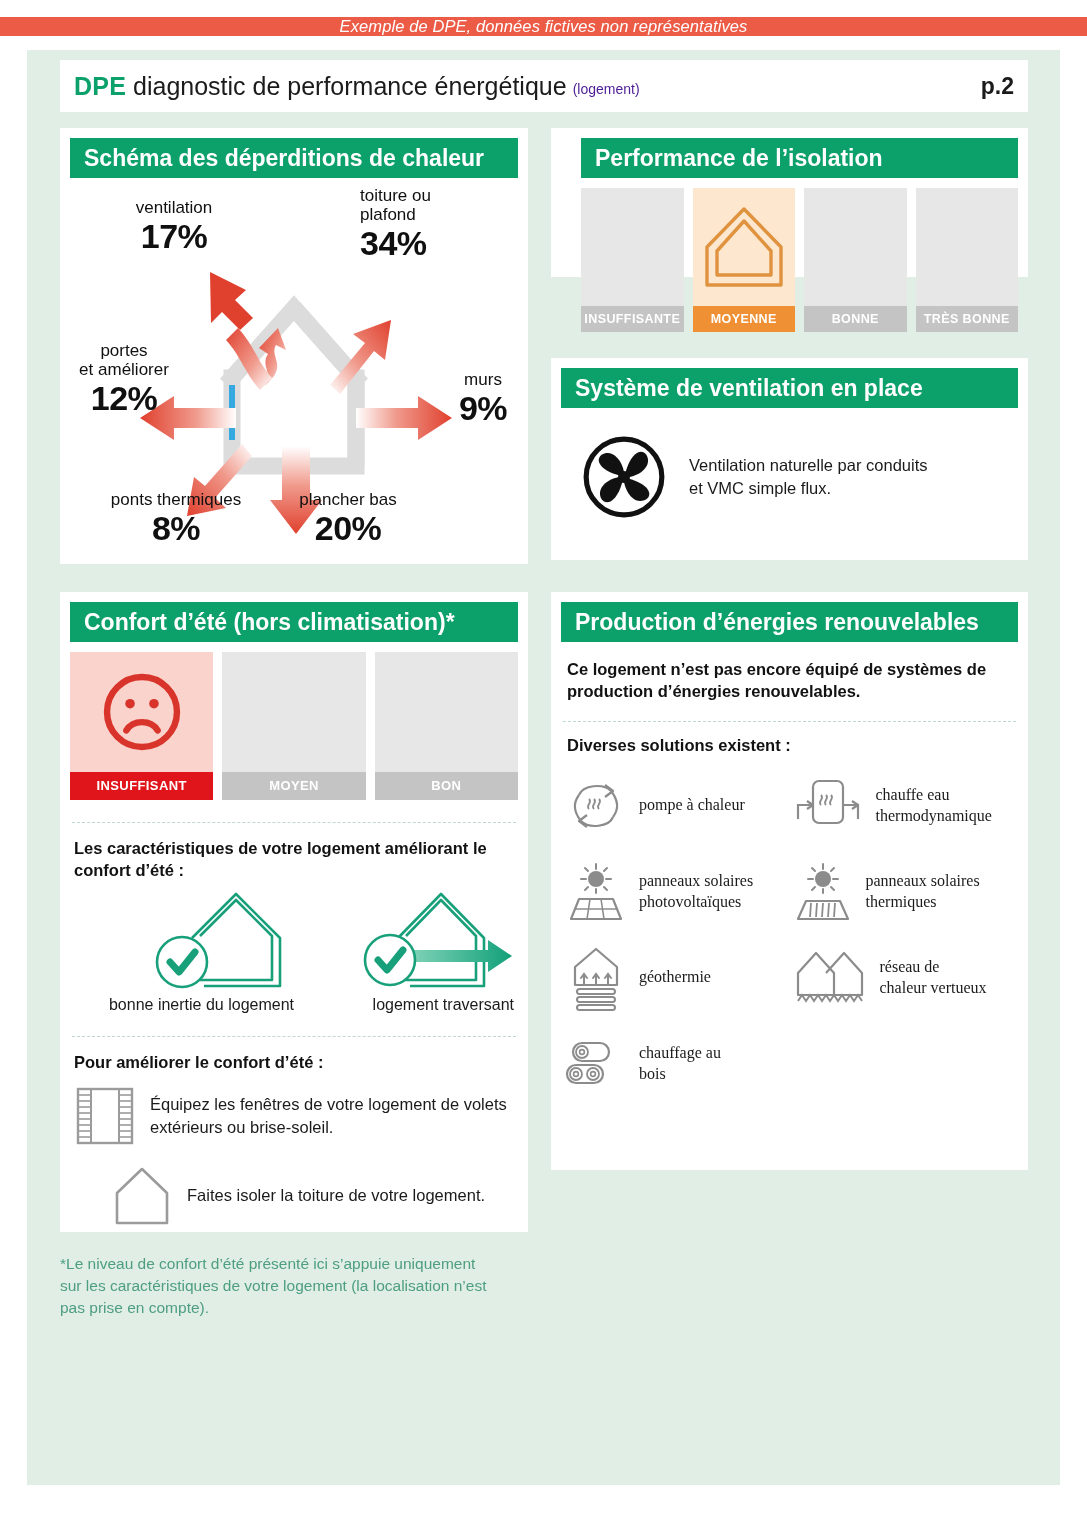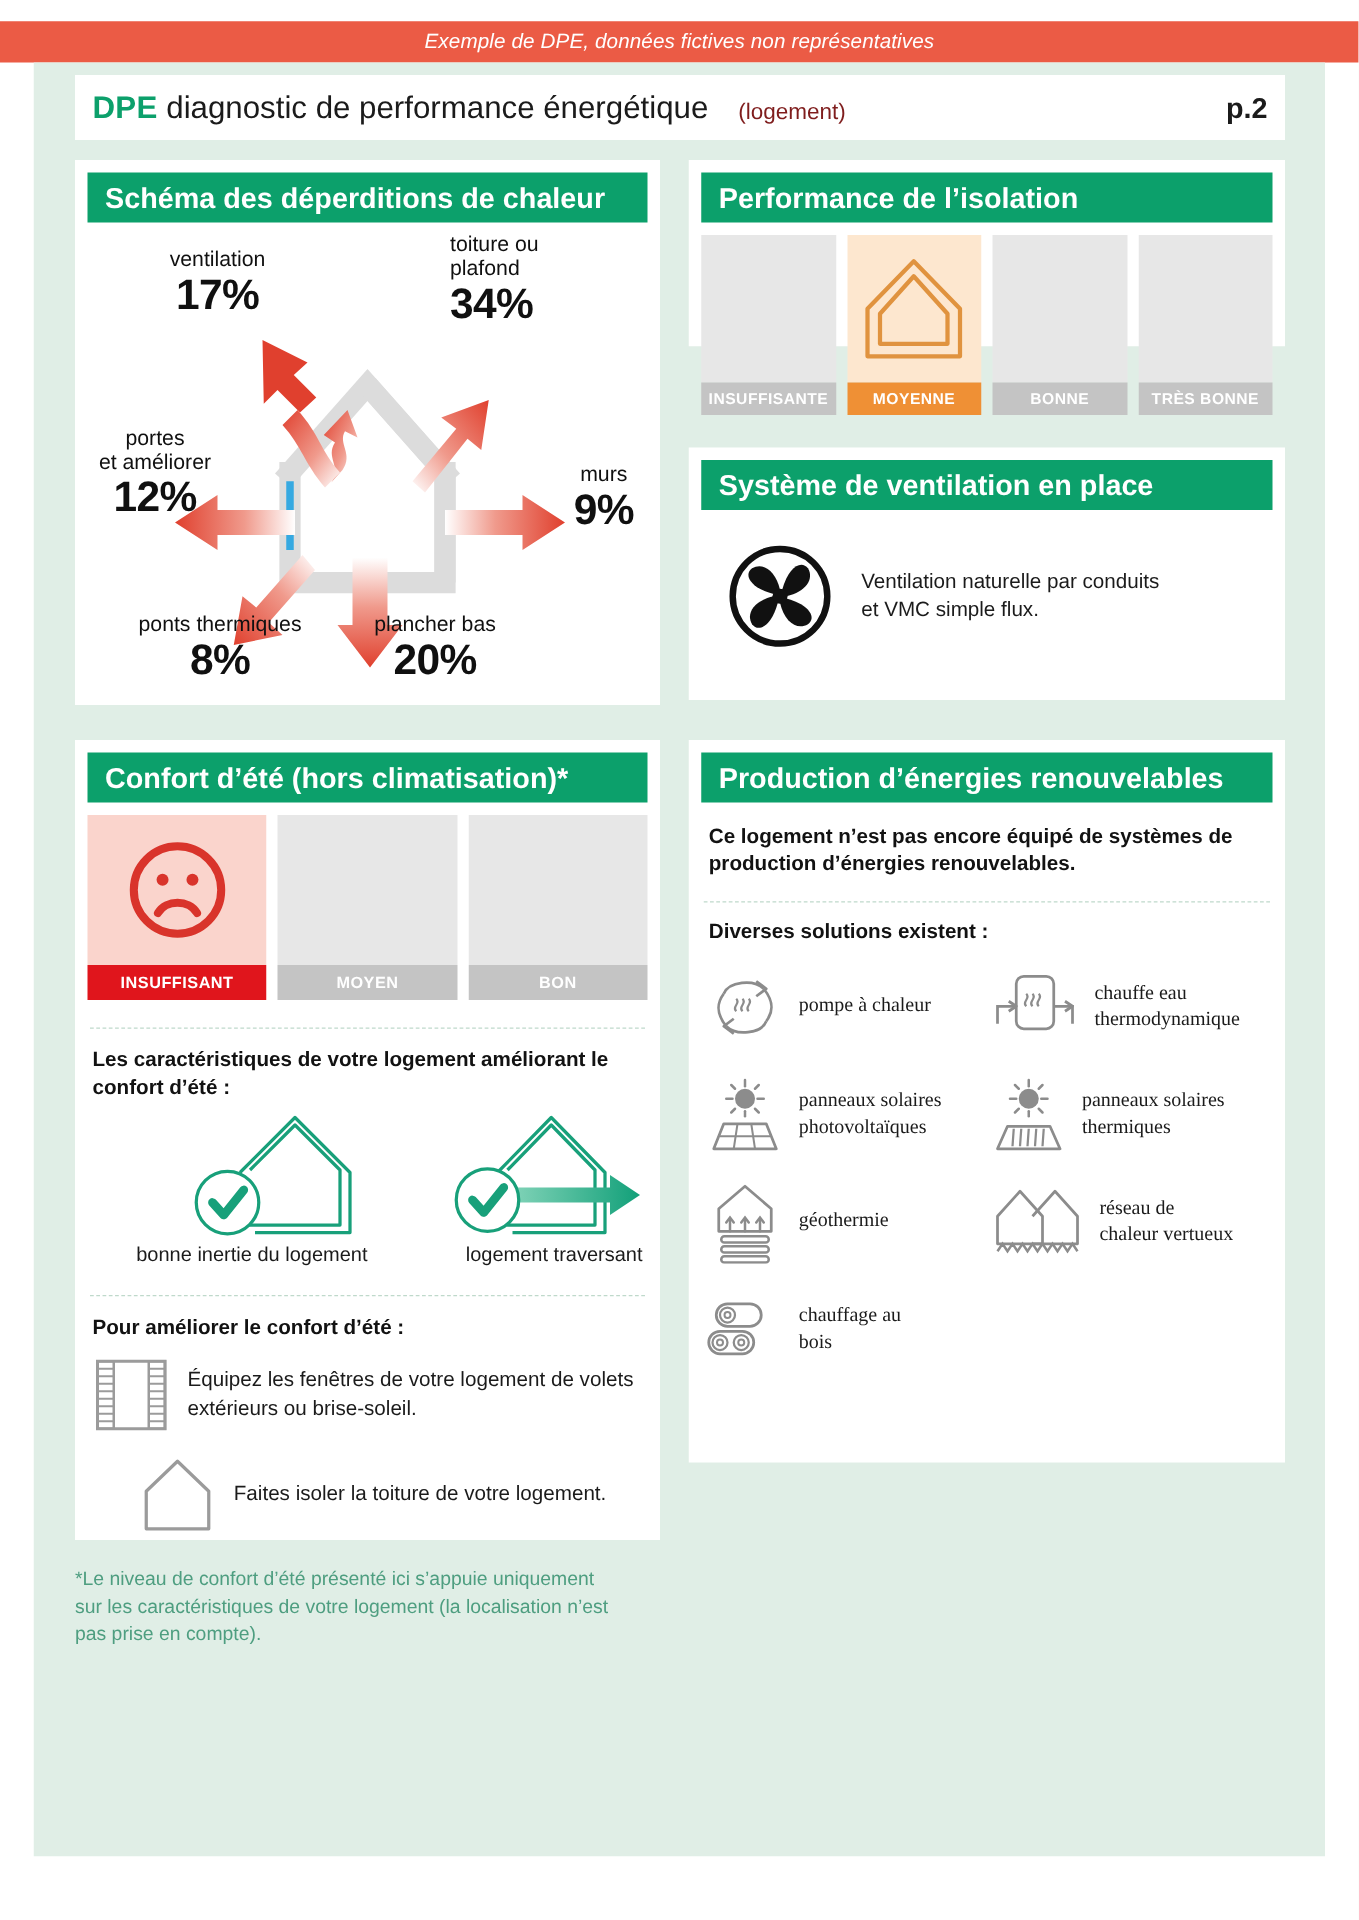--- a/index.html
+++ b/index.html
@@ -6,54 +6,54 @@
   body{
     width:1087px;height:1536px;
     background:#ffffff;
     font-family:"Liberation Sans", sans-serif;
     -webkit-font-smoothing:antialiased;
   }
   .page{position:relative;width:1087px;height:1536px;overflow:hidden;background:#fff;}
 
   
   .banner{
-    position:absolute;left:0;top:17px;width:1087px;height:33px;
+    position:absolute;left:0;top:17px;width:1087px;height:19px;
     background:#eb5b45;color:#fff;
     display:flex;align-items:center;justify-content:center;
     font-style:italic;font-size:16.5px;letter-spacing:.1px;
   }
 
   
   .mint{
     position:absolute;left:27px;top:50px;width:1033px;height:1435px;
     background:#e0eee6;
   }
 
   
   .titlebar{
     position:absolute;left:60px;top:60px;width:968px;height:52px;
     background:#fff;display:flex;align-items:center;
     padding:0 14px;box-sizing:border-box;
   }
   .t-dpe{color:#0ca06b;font-weight:bold;font-size:25px;letter-spacing:.2px;}
   .t-main{color:#1b1b1b;font-size:25px;margin-left:7px;}
-  .t-sub{color:#7f1d1d;font-size:18px;margin-left:24px;margin-top:6px;}
+  .t-sub{color:#4c1d95;font-size:14px;margin-left:6px;margin-top:6px;}
   .t-page{margin-left:auto;color:#1b1b1b;font-weight:bold;font-size:23px;}
 
   
   .card{position:absolute;background:#fff;box-sizing:border-box;}
   .cardhead{
     background:#0ca06b;color:#fff;font-weight:bold;
     font-size:23px;line-height:40px;height:40px;
     padding:0 14px;box-sizing:border-box;white-space:nowrap;
   }
 
   
   #card-deperditions{left:60px;top:128px;width:468px;height:436px;}
-  #card-isolation   {left:551px;top:128px;width:477px;height:149px;}
+  #card-isolation   {left:551px;top:128px;width:477px;height:149px;padding-left:20px;}
   #card-ventilation {left:551px;top:358px;width:477px;height:202px;}
   #card-confort     {left:60px;top:592px;width:468px;height:640px;}
   #card-enr         {left:551px;top:592px;width:477px;height:578px;}
   .hd-inset{margin:10px 10px 0 10px;width:calc(100% - 20px);}
 
   
   .diagram{position:relative;width:100%;height:384px;}
   .dlabel{position:absolute;text-align:center;color:#101010;line-height:1.12;}
   .dlabel .w{font-size:17px;display:block;}
   .dlabel .p{font-size:34px;font-weight:bold;display:block;letter-spacing:-.5px;}

